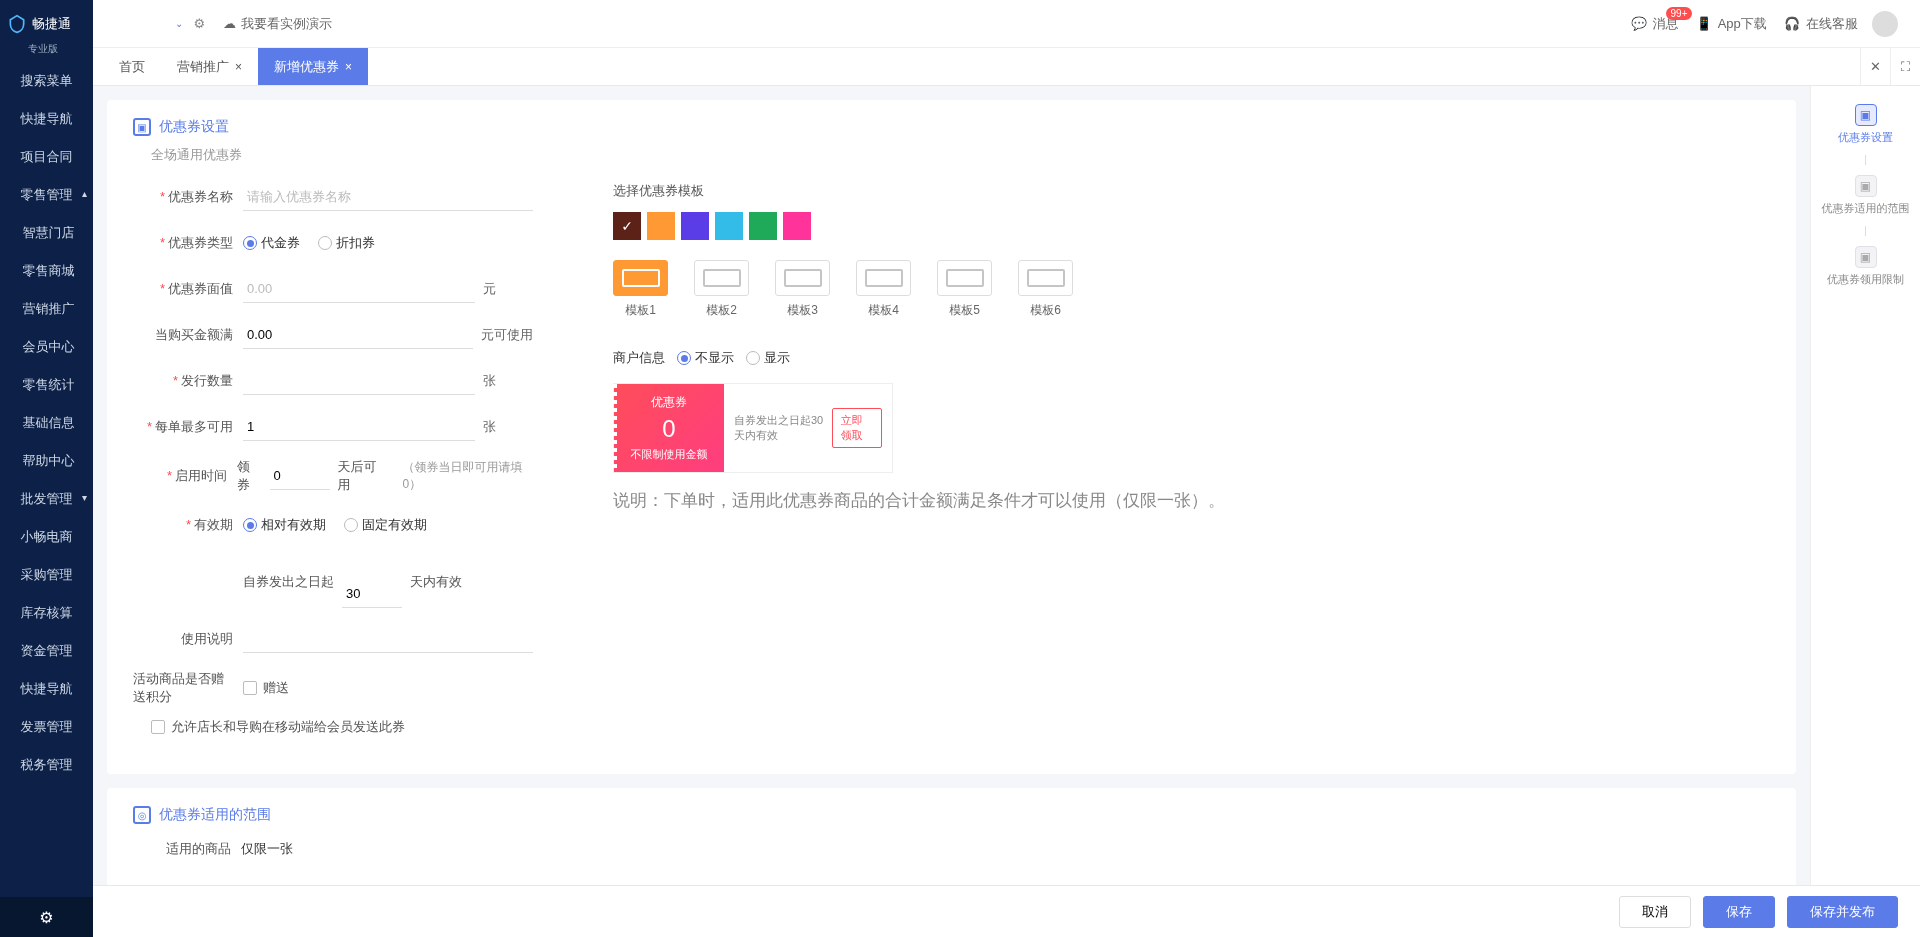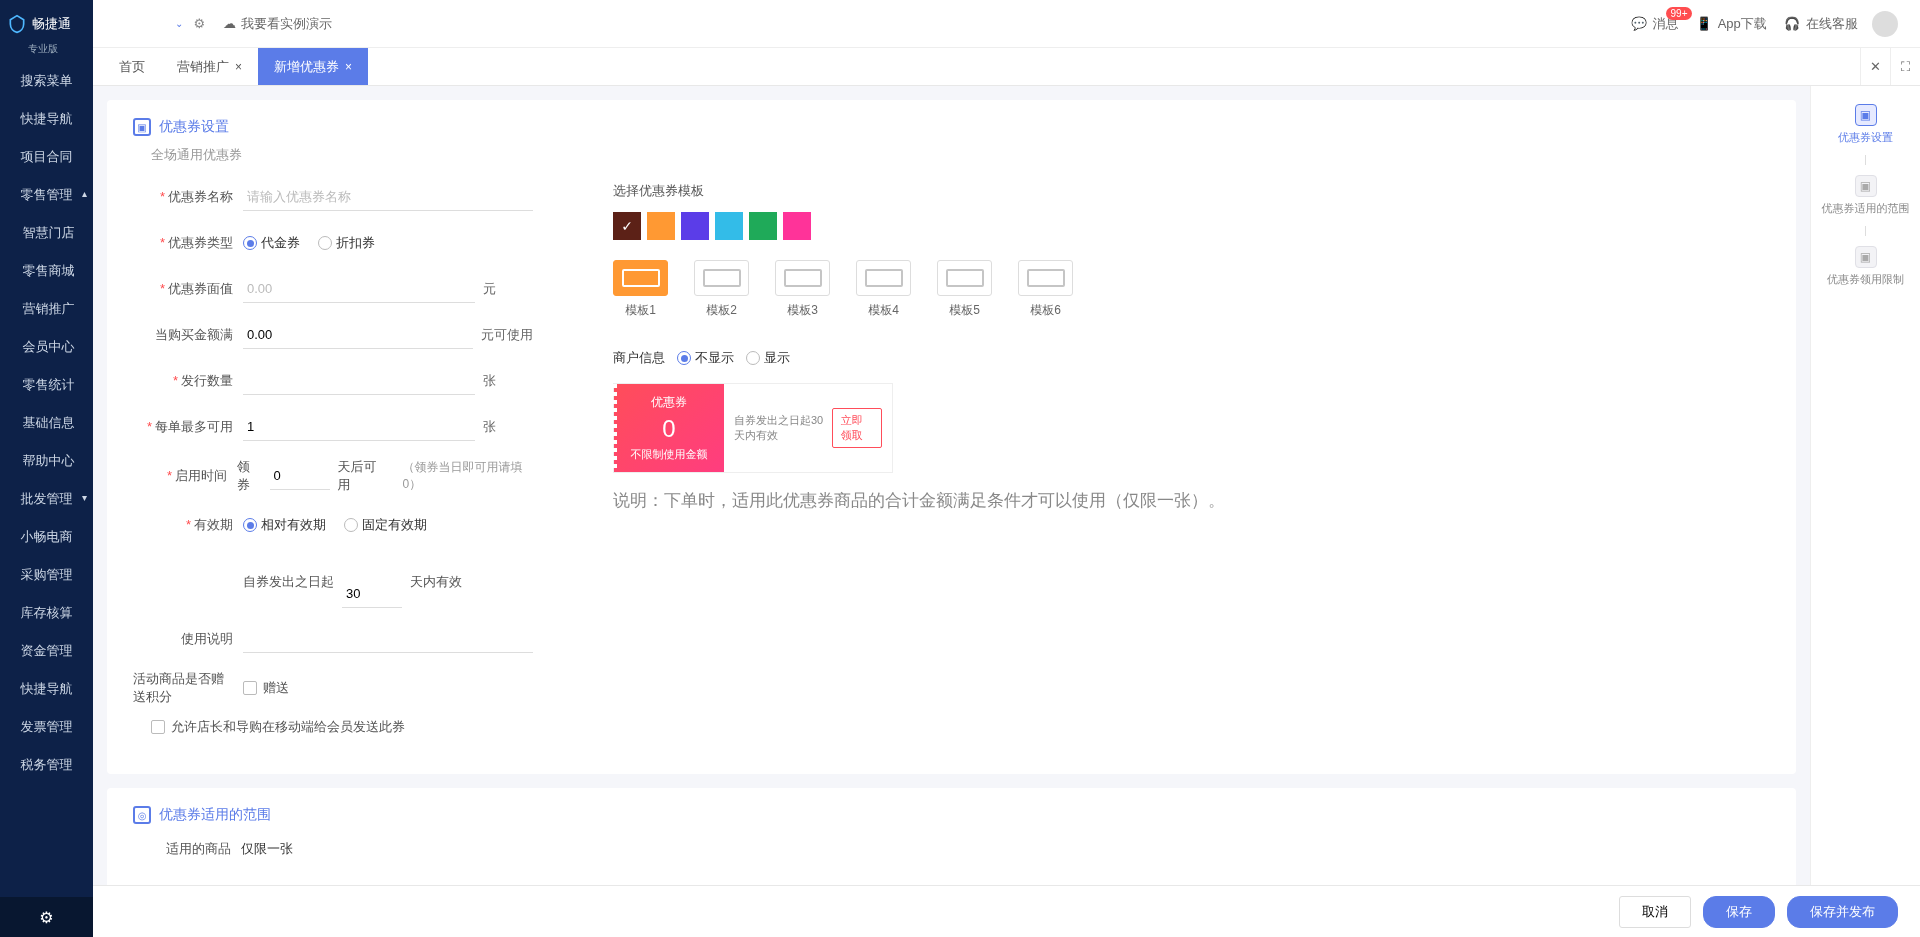--- a/index.html
+++ b/index.html
@@ -109,21 +109,21 @@
 .anchor-icon { width: 22px; height: 22px; margin: 0 auto 4px; border-radius: 4px; display: flex; align-items: center; justify-content: center; font-size: 12px; }
 .anchor-item.active .anchor-icon { background: #e6eaff; color: #5b7ce8; border: 1px solid #5b7ce8; }
 .anchor-item:not(.active) .anchor-icon { background: #f3f3f6; color: #aaa; border: 1px solid #e0e0e6; }
 .anchor-label { font-size: 11px; color: #5b7ce8; }
 .anchor-item:not(.active) .anchor-label { color: #888; }
 .anchor-line { width: 1px; height: 10px; background: #ddd; }
 
 
 .footer { height: 52px; background: #fff; border-top: 1px solid #e8e8e8; display: flex; align-items: center; justify-content: flex-end; padding: 0 22px; gap: 12px; }
 .btn { height: 32px; padding: 0 22px; border-radius: 3px; font-size: 13px; cursor: pointer; border: 1px solid #ddd; background: #fff; display: flex; align-items: center; }
-.btn.primary { background: #5b7ce8; color: #fff; border-color: #5b7ce8; border-radius: 13px; }
+.btn.primary { background: #5b7ce8; color: #fff; border-color: #5b7ce8; }
 </style>
 </head>
 <body>
 
 <div class="app">
 
   <div class="sidebar">
     <div class="logo-area">
       <span class="logo-icon">
         <svg width="20" height="20" viewBox="0 0 24 24" fill="none">

